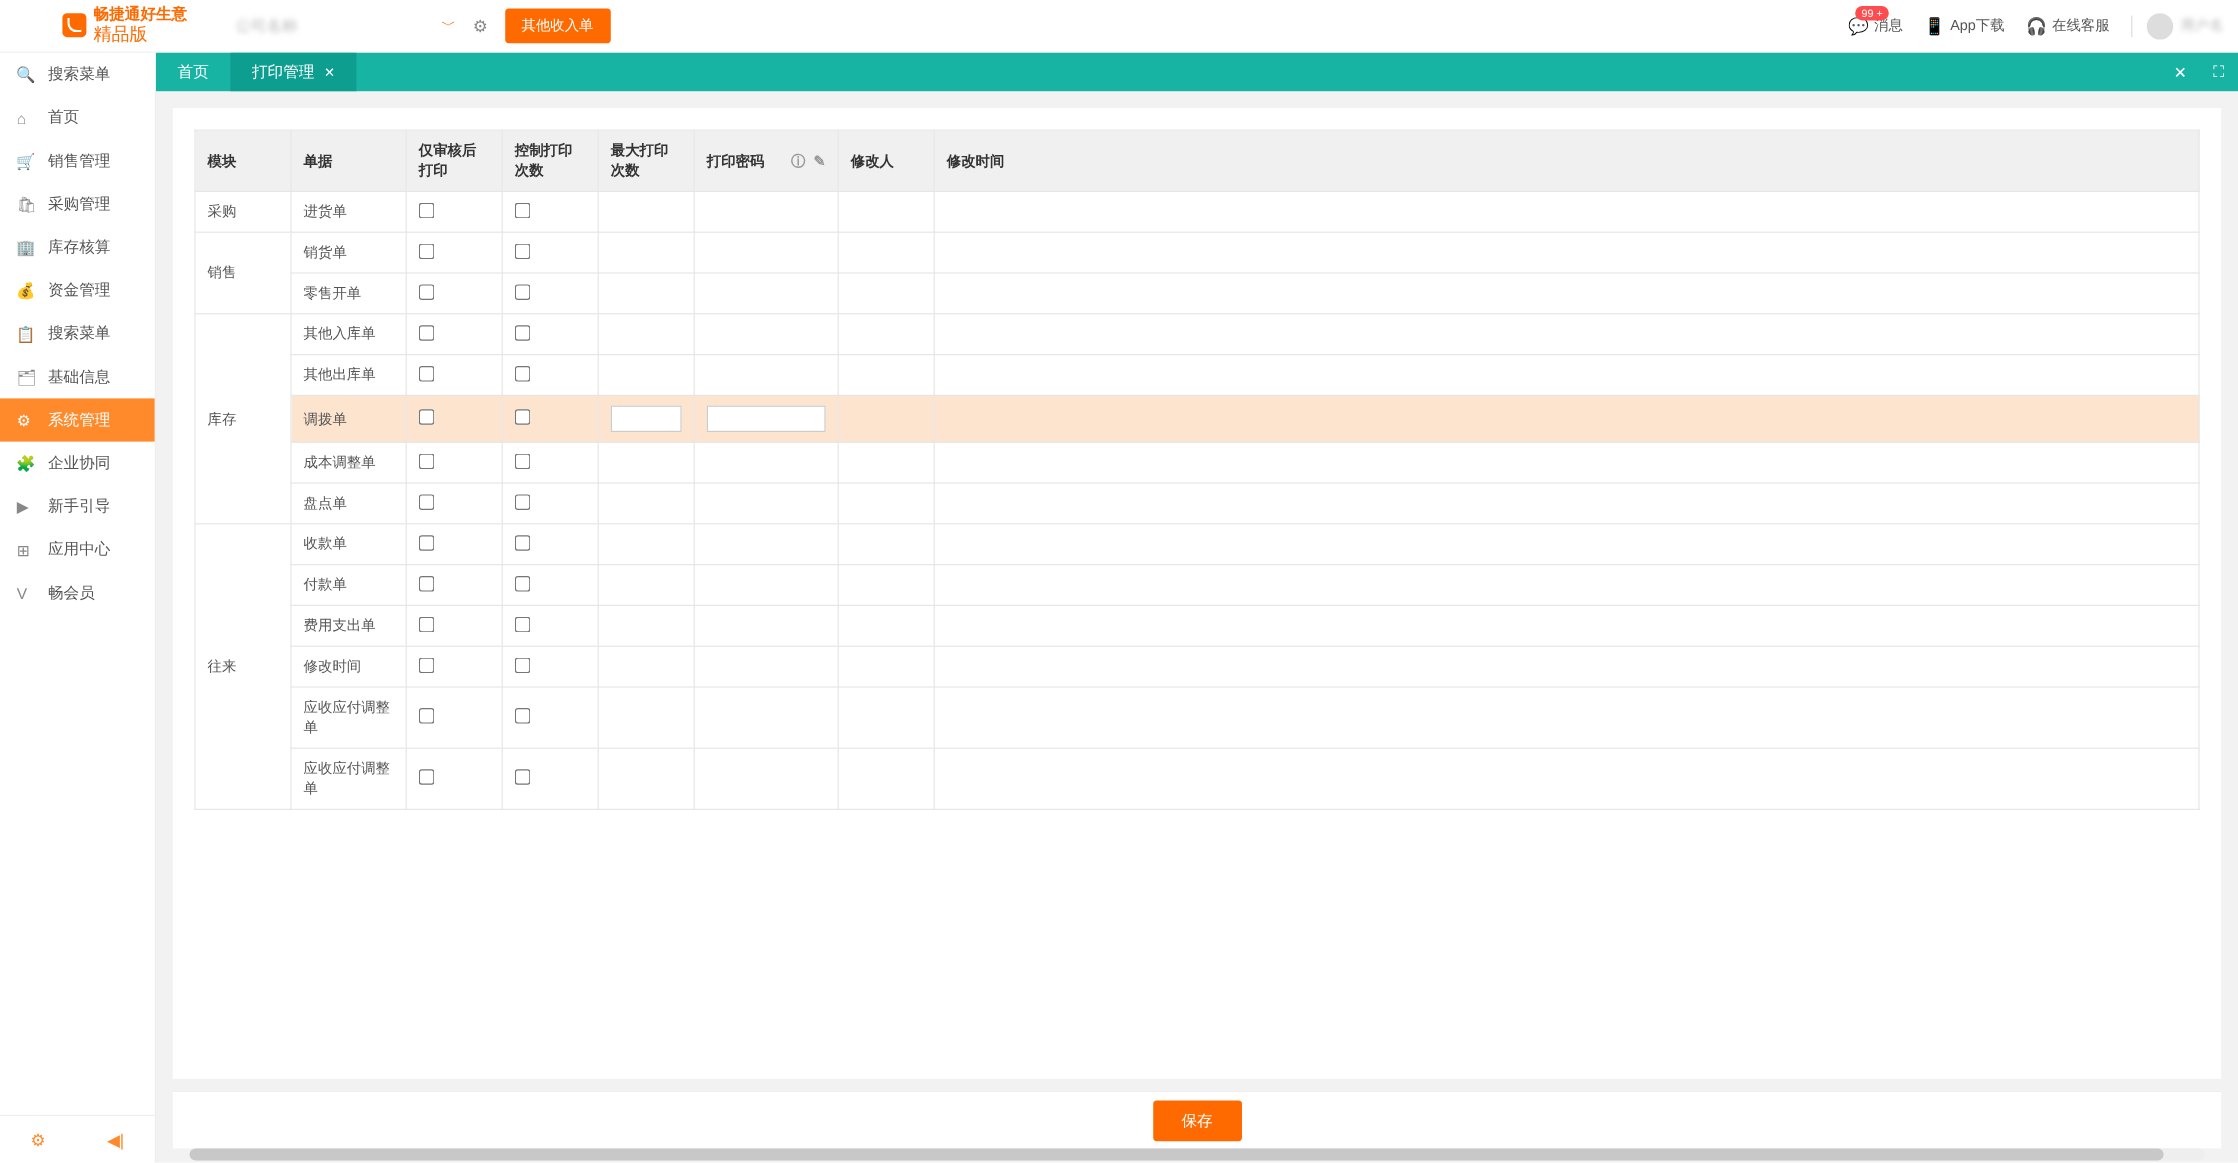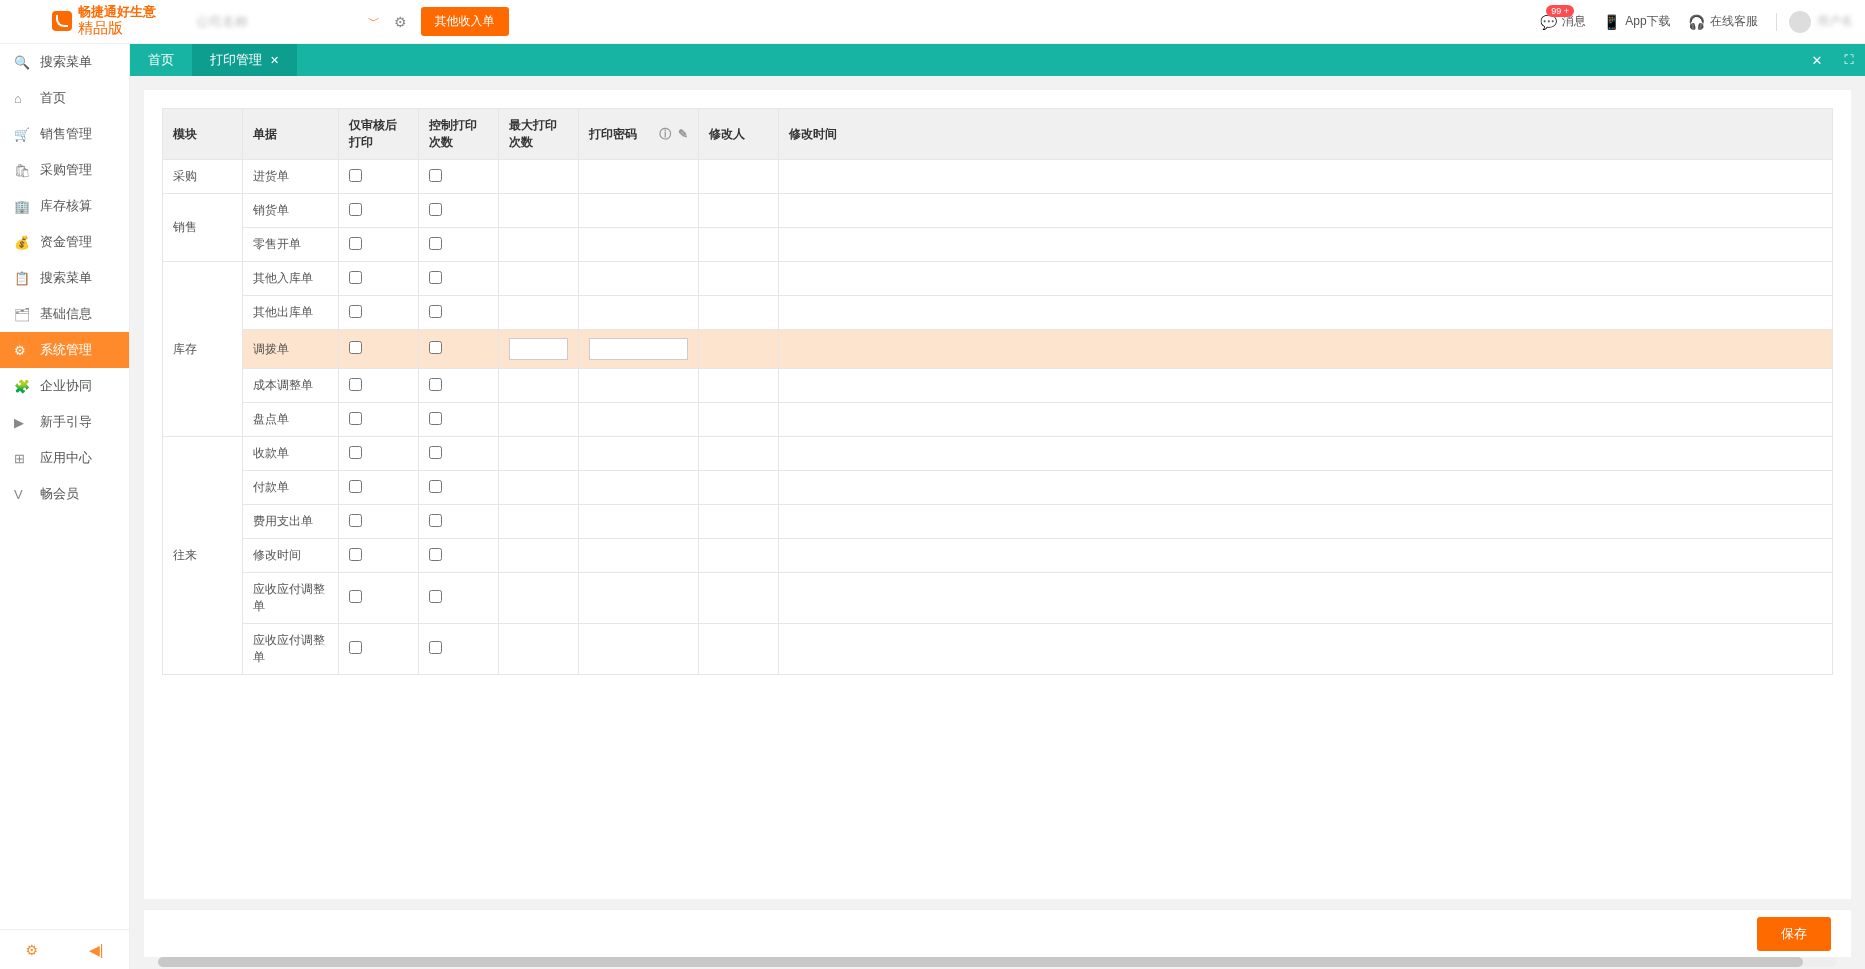--- a/index.html
+++ b/index.html
@@ -61,21 +61,21 @@
   .col-doc { width: 96px; }
   .col-chk1 { width: 80px; }
   .col-chk2 { width: 80px; }
   .col-max { width: 80px; }
   .col-pwd { width: 120px; }
   .col-mod { width: 80px; }
   .th-icons { float: right; color: #999; }
   .cell-input { width: 100%; height: 22px; border: 1px solid #ccc; background: #fff; }
   
   
-  .footer { height: 48px; background: #fff; border-top: 1px solid #eee; display: flex; align-items: center; justify-content: flex-end; padding: 0 20px; margin-top: 10px; }
+  .footer { height: 48px; background: #fff; border-top: 1px solid #eee; display: flex; align-items: center; justify-content: center; padding: 0 20px; margin-top: 10px; }
   .btn-save { background: #ff6a00; color: #fff; border: none; border-radius: 3px; padding: 8px 24px; font-size: 13px; cursor: pointer; }
   
   .hscroll { height: 10px; background: #eee; margin: 0 14px 2px 14px; border-radius: 5px; position: relative; }
   .hscroll::after { content: ""; position: absolute; left: 0; top: 0; bottom: 0; width: 98%; background: #c8c8c8; border-radius: 5px; }
 </style>
 </head>
 <body>
 
 <div class="app">
 

